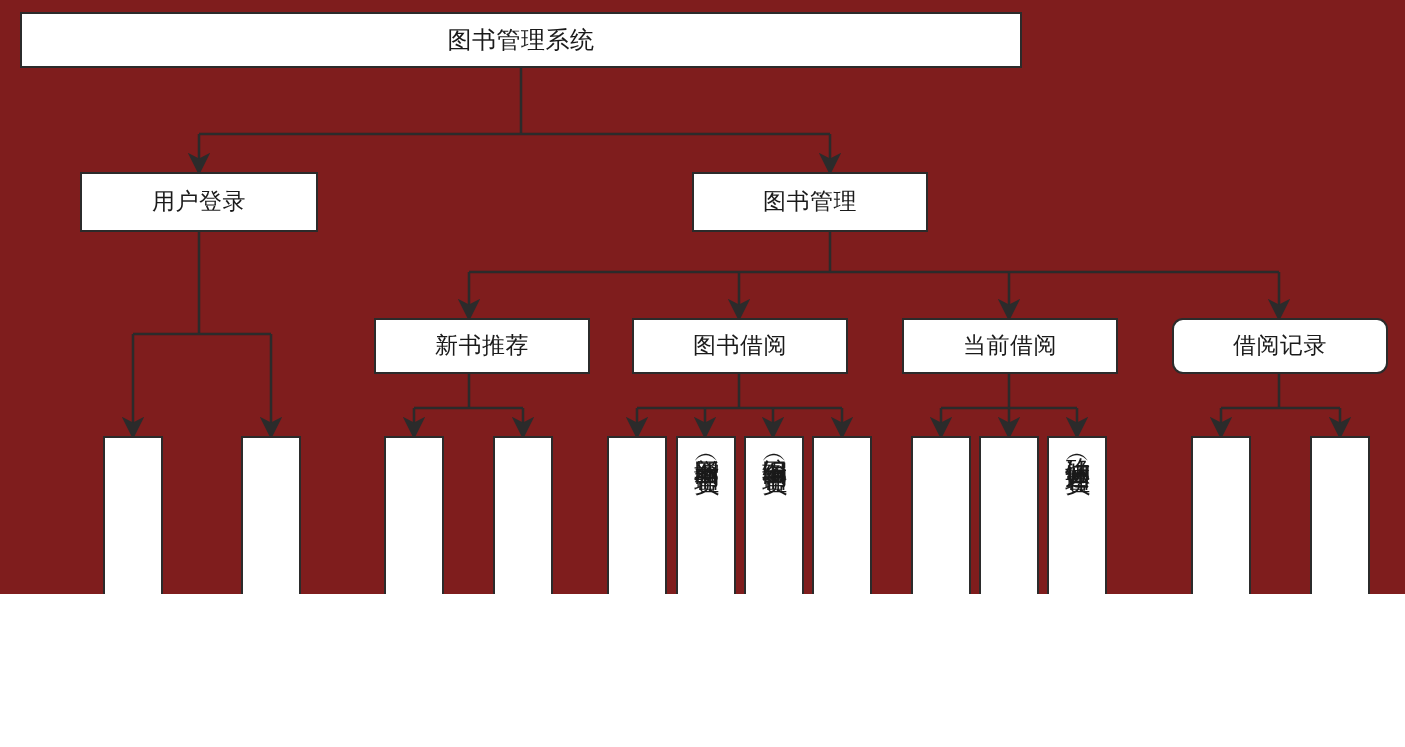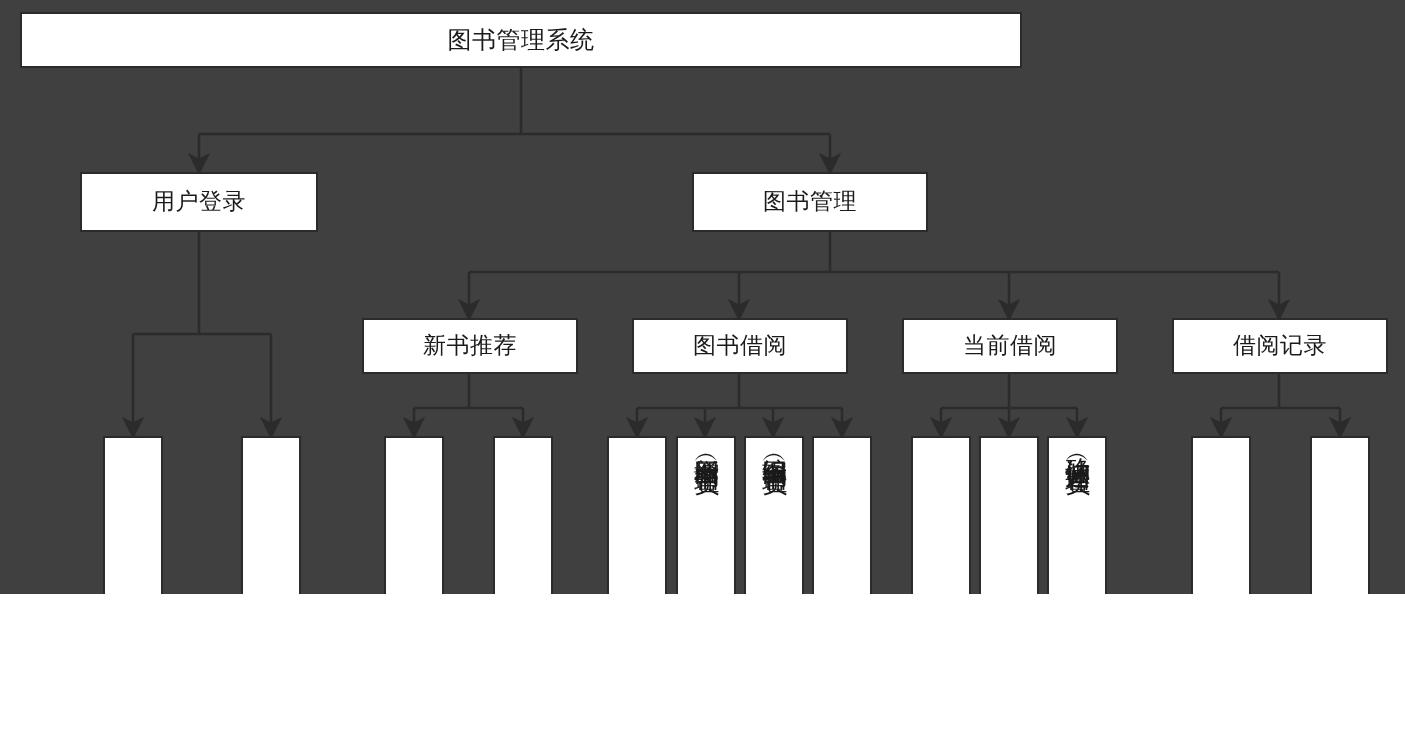--- a/index.html
+++ b/index.html
@@ -8,21 +8,21 @@
     padding: 0;
     background: #ffffff;
   }
   body {
     font-family: "DejaVu Sans", "Liberation Sans", sans-serif;
   }
   #diagram-root {
     position: relative;
     width: 1405px;
     height: 594px;
-    background: #404040;
+    background: #7f1d1d;
     overflow: hidden;
     font-family: Liberation Serif, serif;
   }
   #diagram-svg {
     position: absolute;
     left: 0;
     top: 0;
     width: 1405px;
     height: 747px;
   }
@@ -143,33 +143,33 @@
   </div>
 
   <div class="node horiz" style="left:80px; top:172px; width:238px; height:60px;">
     <span class="node-label">用户登录</span>
   </div>
 
   <div class="node horiz" style="left:692px; top:172px; width:236px; height:60px;">
     <span class="node-label">图书管理</span>
   </div>
 
-  <div class="node horiz" style="left:362px; top:318px; width:216px; height:56px;">
+  <div class="node horiz" style="left:374px; top:318px; width:216px; height:56px;">
     <span class="node-label">新书推荐</span>
   </div>
 
   <div class="node horiz" style="left:902px; top:318px; width:216px; height:56px;">
     <span class="node-label">当前借阅</span>
   </div>
 
   <div class="node horiz" style="left:632px; top:318px; width:216px; height:56px;">
     <span class="node-label">图书借阅</span>
   </div>
 
-  <div class="node horiz" style="left:1172px; top:318px; width:216px; height:56px;">
+  <div class="node horiz" style="left:1172px; top:318px; width:216px; height:56px;border-radius:11px;">
     <span class="node-label">借阅记录</span>
   </div>
 
   <div class="node leaf centered" style="left:103px; top:436px; width:60px; height:300px;">
     <span class="node-label">用户登录</span>
   </div>
 
   <div class="node leaf centered" style="left:241px; top:436px; width:60px; height:300px;">
     <span class="node-label">注销登录</span>
   </div>

